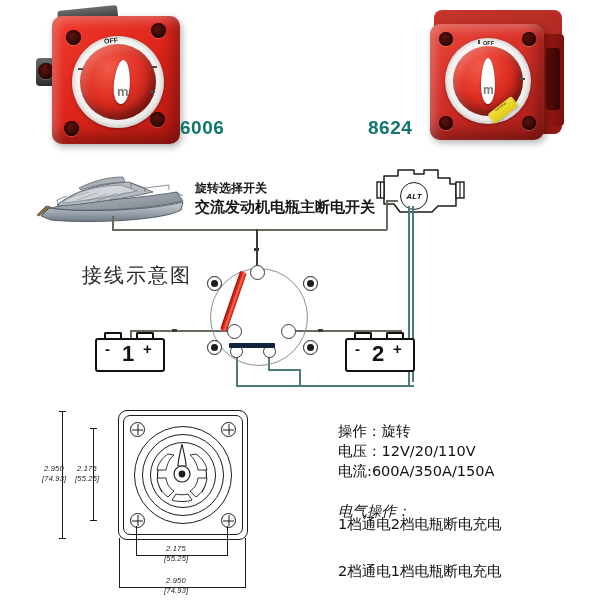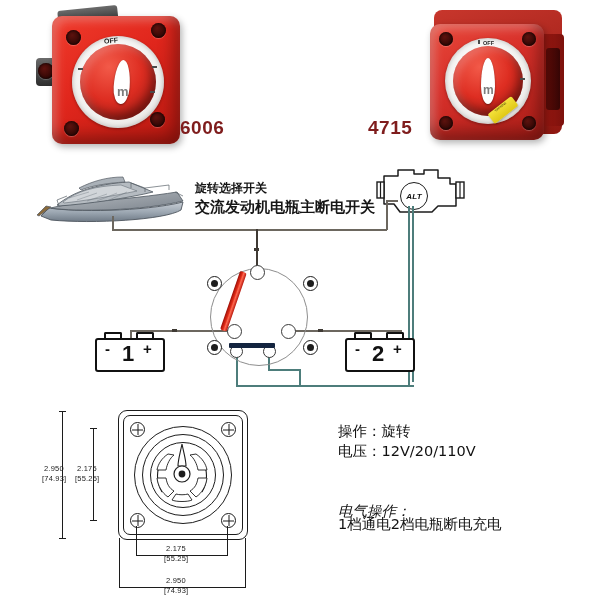--- a/index.html
+++ b/index.html
@@ -95,21 +95,21 @@
     overflow:hidden;
     color:#2a2a00;
     font-size:3px;
     line-height:3.2px;
     text-align:center;
     padding-top:1px;
     letter-spacing:-.1px;
   }
   .model-num {
     position:absolute;
-    color:#7f1d1d;
+    color:#0f766e;
     font-size:19px;
     font-weight:bold;
     letter-spacing:.5px;
     font-family:"Liberation Sans", sans-serif;
   }
 
   
   .wire { position:absolute; background:#6c675f; }
   .wire-teal { position:absolute; background:#4d7d7b; }
   .wire-dark { position:absolute; background:#3f3a34; }
@@ -203,20 +203,21 @@
 
   
   .dim-line { position:absolute; background:#1c1c1c; }
   .dim-txt {
     position:absolute;
     font-size:7.5px;
     color:#1c1c1c;
     font-family:"Liberation Sans",sans-serif;
     white-space:nowrap;
     letter-spacing:.2px;
+    font-style:italic;
   }
   .td-outline {
     position:absolute;
     border:1.4px solid #1c1c1c;
     border-radius:9px;
     background:#fff;
   }
   .td-inner {
     position:absolute;
     border:1.2px solid #1c1c1c;
@@ -299,21 +300,21 @@
     <div class="dial-off" style="left:71px;top:36px;font-size:5.5px;">OFF</div>
     <div class="dial-tick" style="left:108px;top:74px;width:5px;height:2px;"></div>
     <div class="dial-tick" style="left:66px;top:36px;width:2px;height:4px;"></div>
 
     <div class="knob" style="left:69px;top:54px;width:14px;height:46px;"></div>
     <div class="knob-m" style="left:71px;top:80px;font-size:12px;">m</div>
 
     <div class="warn-label" style="left:76px;top:100px;width:30px;height:11px;">WARNING</div>
   </div>
 
-  <div class="model-num" style="left:368px;top:117px;">4715</div>
+  <div class="model-num" style="left:368px;top:117px;">8624</div>
 
   <div class="boat" style="left:33px;top:172px;width:160px;height:56px;">
     <svg width="160" height="56" viewBox="0 0 160 56">
       <defs>
         <linearGradient id="hull" x1="0" y1="0" x2="0" y2="1">
           <stop offset="0%" stop-color="#c9cfd6"></stop>
           <stop offset="55%" stop-color="#9aa5b0"></stop>
           <stop offset="100%" stop-color="#6f7a86"></stop>
         </linearGradient>
         <linearGradient id="deck" x1="0" y1="0" x2="1" y2="1">
@@ -341,20 +342,21 @@
           <path d="M54,29 L74,22"></path>
         <path d="M64,29 L84,21"></path>
           <path d="M74,29 L94,20"></path>
       </g>
     </svg>
   </div>
 
   <div class="cn-text" style="left:195px;top:180px;font-size:12px;">旋转选择开关</div>
   <div class="cn-text" style="left:195px;top:198px;font-size:15px;">交流发动机电瓶主断电开关</div>
 
+  <div class="dia-title" style="left:82px;top:262px;font-size:20px;letter-spacing:2px;">接线示意图</div>
 
   <div class="abs" style="left:376px;top:166px;width:94px;height:58px;">
     <svg width="94" height="58" viewBox="0 0 94 58">
       <path d="M8,18 L8,10 L22,10 L22,4 L38,4 L38,8 L48,8 L48,4 L62,4 L62,12
                L74,12 L74,18 L80,18 L80,40 L62,40 L56,46 L24,46 L18,38 L8,38 Z" fill="#ffffff" stroke="#1c1c1c" stroke-width="1.5" stroke-linejoin="round"></path>
       <rect x="1" y="16" width="7" height="16" fill="#fff" stroke="#1c1c1c" stroke-width="1.4"></rect>
       <rect x="80" y="16" width="8" height="16" fill="#fff" stroke="#1c1c1c" stroke-width="1.4"></rect>
       <line x1="4.5" y1="16" x2="4.5" y2="32" stroke="#1c1c1c" stroke-width="1.2"></line>
       <line x1="84" y1="16" x2="84" y2="32" stroke="#1c1c1c" stroke-width="1.2"></line>
     </svg>
@@ -471,16 +473,18 @@
 
     <div class="dim-line" style="left:89px;top:138px;width:1px;height:50px;"></div>
     <div class="dim-line" style="left:215px;top:138px;width:1px;height:50px;"></div>
     <div class="dim-line" style="left:89px;top:187px;width:127px;height:1px;"></div>
     <div class="dim-txt" style="left:136px;top:176px;">2.950</div>
     <div class="dim-txt" style="left:134px;top:186px;">[74.93]</div>
   </div>
 
   <div class="spec" style="left:338px;top:422px;">操作：旋转</div>
   <div class="spec" style="left:338px;top:442px;">电压：12V/20/110V</div>
+  <div class="spec" style="left:338px;top:462px;">电流:600A/350A/150A</div>
   <div class="spec" style="left:338px;top:502px;font-style:italic;">电气操作：</div>
   <div class="spec" style="left:338px;top:515px;">1档通电2档电瓶断电充电</div>
+  <div class="spec" style="left:338px;top:562px;">2档通电1档电瓶断电充电</div>
 
 </div>
 
 </body></html>

